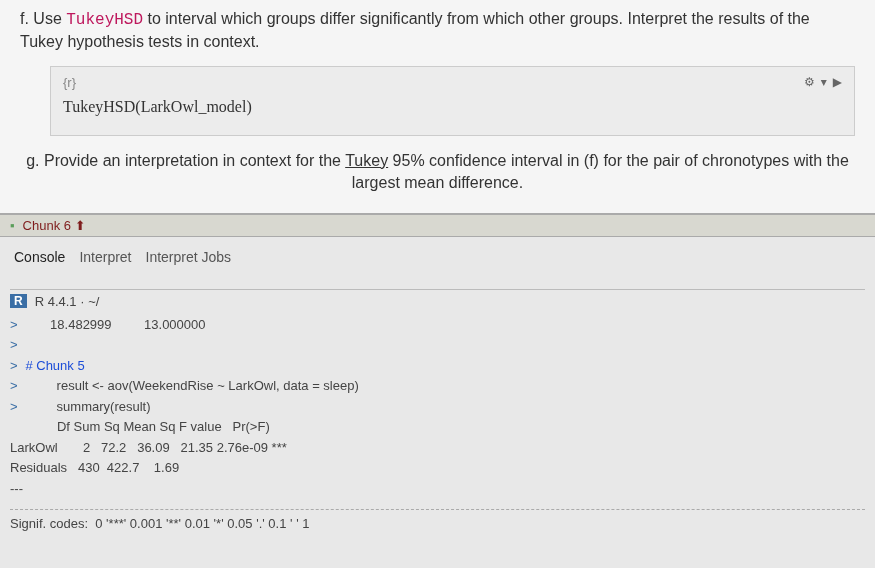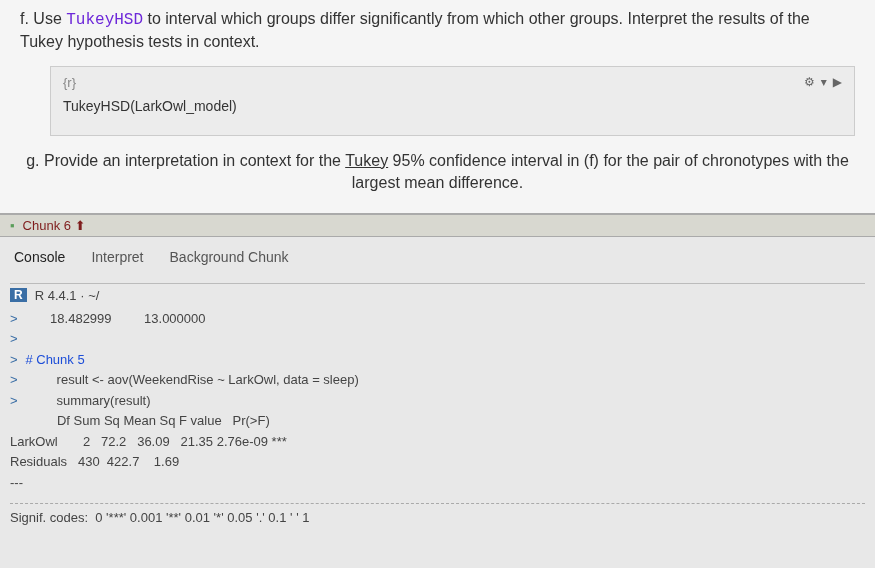--- a/index.html
+++ b/index.html
@@ -23,21 +23,21 @@
     .question-text {
       font-size: 16px;
       line-height: 1.4;
       color: #333;
       margin-bottom: 12px;
     }
     .question-label {
       display: inline;
     }
     .code-highlight {
-      color: #6d28d9;
+      color: #be185d;
       font-family: 'Courier New', monospace;
     }
     .code-chunk {
       background: #ececec;
       border: 1px solid #ccc;
       padding: 8px 12px;
       margin: 8px 0 14px 30px;
       position: relative;
       min-height: 70px;
     }
@@ -53,22 +53,22 @@
     .chunk-icons {
       display: flex;
       gap: 6px;
       color: #666;
     }
     .chunk-icons span {
       cursor: pointer;
       font-size: 12px;
     }
     .code-line {
-      font-family: Liberation Sans, sans-serif;
-      font-size: 14px;
+      font-family: Liberation Serif, serif;
+      font-size: 16px;
       color: #333;
     }
     .question-g {
       font-size: 16px;
       line-height: 1.4;
       color: #333;
       margin: 10px 0 8px 0;
       text-align: center;
     }
     .underline {
@@ -89,24 +89,24 @@
       content: "▪";
       color: #5a9e5a;
       margin-right: 4px;
     }
     .bottom-section {
       background: #e8e8e8;
       padding: 6px 10px;
     }
     .tabs {
       display: flex;
-      gap: 18px;
+      gap: 6px;
       font-size: 14px;
       color: #555;
-      padding: 4px 0 16px 0;
+      padding: 4px 0 22px 0;
       border-bottom: 1px solid #bbb;
       text-align: right;
     }
     .tab {
       cursor: pointer;
       padding: 2px 4px;
     }
     .tab.active {
       color: #222;
       font-weight: 500;
@@ -174,21 +174,21 @@
 </div>
 
 <div class="chunk-divider">
   <span>Chunk 6 ⬆</span>
 </div>
 
 <div class="bottom-section">
   <div class="tabs">
     <div class="tab active">Console</div>
     <div class="tab">Interpret</div>
-    <div class="tab">Background Chunk</div>
+    <div class="tab">Interpret Jobs</div>
   </div>
 
   <div class="console-header">
     <span class="r-icon">R</span>
     <span>R 4.4.1 · ~/</span>
   </div>
 
   <div class="console-content"><span class="prompt">&gt;</span><span>         18.482999         13.000000</span>
 <span class="prompt">&gt;</span>
 <span class="prompt">&gt;</span> <span class="comment"># Chunk 5</span>

